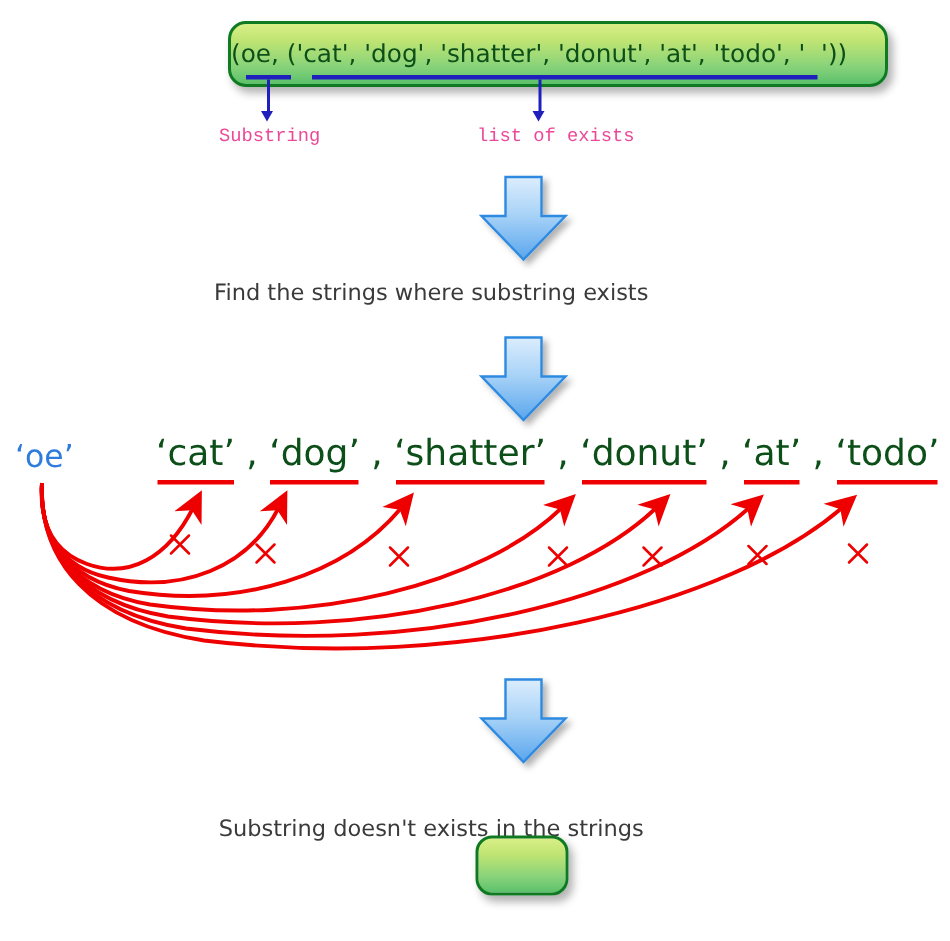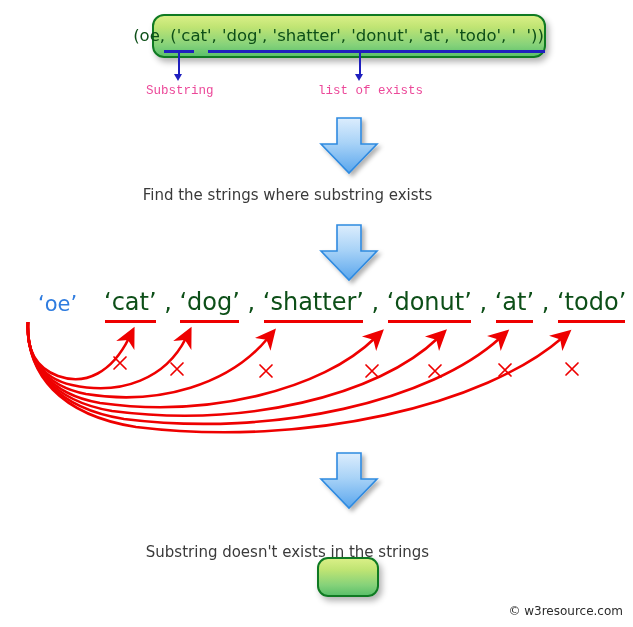--- a/index.html
+++ b/index.html
@@ -19,30 +19,30 @@
     left: 0; top: 0;
     width: 633px;
     height: 627px;
   }
 
   
   .sig-box {
     position: absolute;
     left: 152px;
     top: 14px;
-    width: 394px;
+    width: 440px;
     height: 44px;
     box-sizing: border-box;
     border: 2px solid #0f7a22;
     border-radius: 12px;
     background: linear-gradient(to bottom, #d9ef86 0%, #bfe473 28%, #86d27a 72%, #5cc06b 100%);
     box-shadow: 3px 4px 6px rgba(0,0,0,0.30);
     display: flex;
     align-items: center;
-    justify-content: flex-end;
+    justify-content: flex-start;
   }
   .sig-text {
     font-family: "DejaVu Sans", sans-serif;
     font-size: 16.5px;
     color: #0d4f18;
     white-space: pre;
     letter-spacing: 0px;
     transform: translateY(-1px);
   }
 
@@ -105,21 +105,20 @@
 
   
   .substr-token {
     position: absolute;
     left: 10px;
     top: 292px;
     font-family: "DejaVu Sans", sans-serif;
     font-size: 21px;
     color: #2f7cdf;
     white-space: pre;
-    margin-left: 28px;
   }
   .strings-row {
     position: absolute;
     left: 104px;
     top: 288px;
     font-family: "DejaVu Sans", sans-serif;
     font-size: 24px;
     color: #0d4f18;
     white-space: pre;
   }
@@ -268,15 +267,14 @@
       <path d="M19,1 L43,1 L43,27 L59,27 L31,56 L3,27 L19,27 Z" fill="url(#ag3)" stroke="#2f8ae0" stroke-width="1.6" filter="url(#sh3)"></path>
     </svg>
   </div>
 
   <div class="caption" style="top:519px;margin-top:24px;">Substring doesn't exists in the strings</div>
 
   <div class="result-box">
     <span></span>
   </div>
 
-  <div class="watermark">© w3resource.com</div>
 
 </div>
 
 </body></html>

